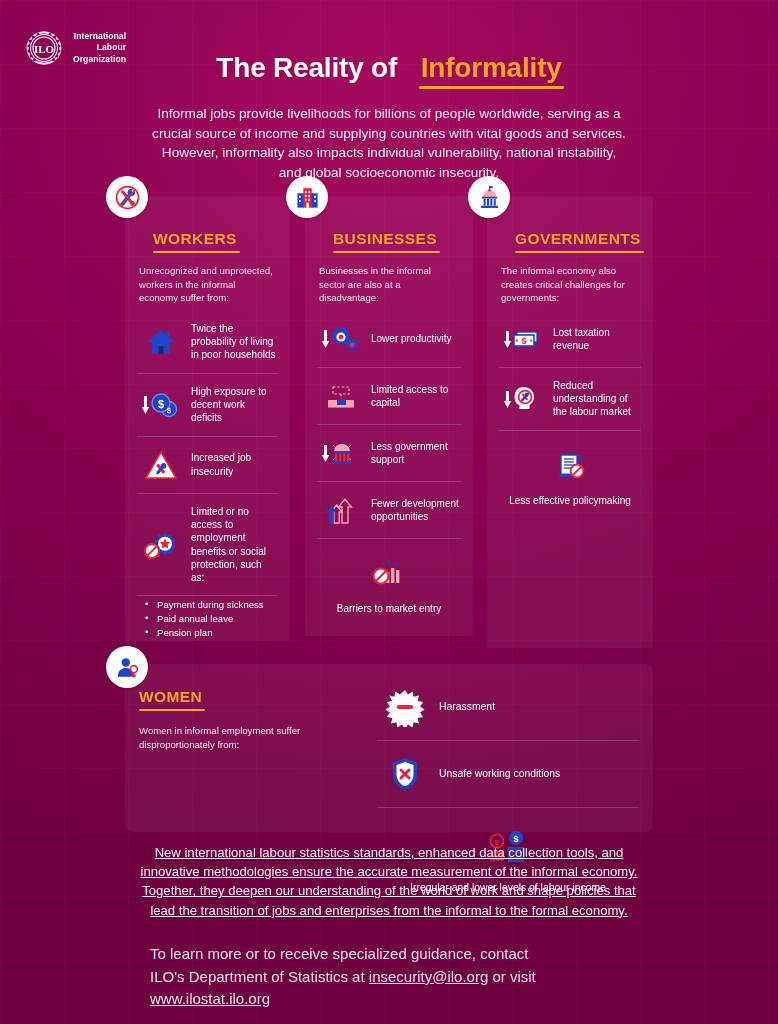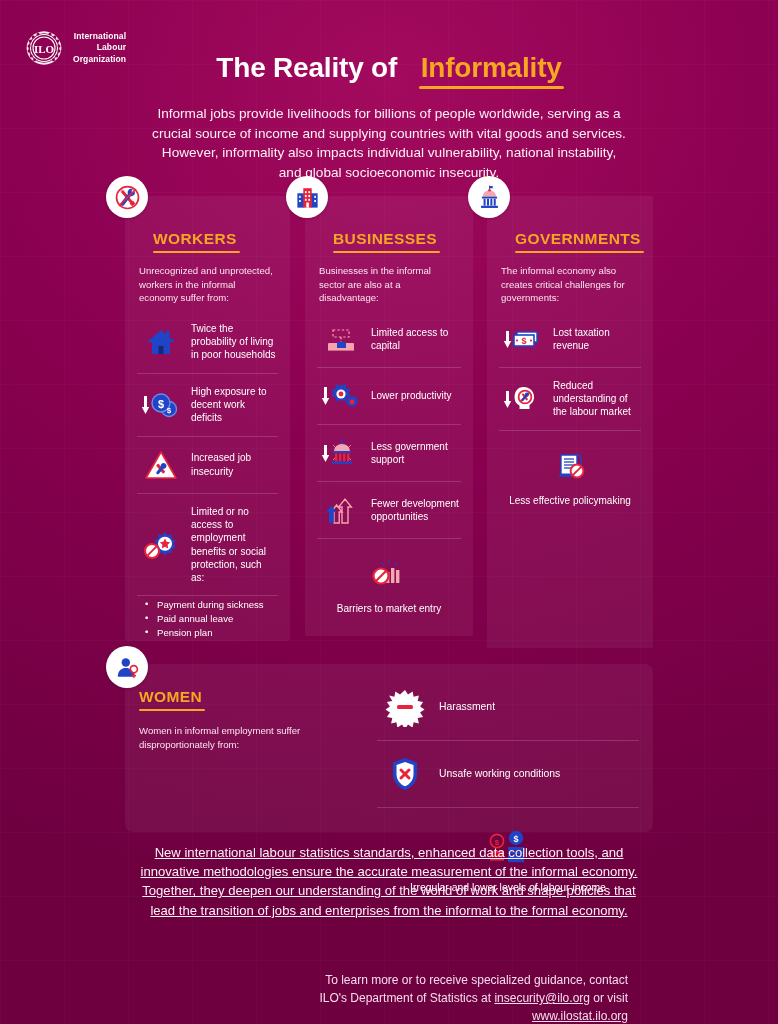--- a/index.html
+++ b/index.html
@@ -107,22 +107,22 @@
   .women-right .item-txt { font-size:10.4px;text-align:right; }
   .women-right .item-ico { flex:0 0 52px; }
   .women-right .item-ico svg { width:44px; height:40px; }
 
   
   .outro {
     position:absolute; left:130px; width:518px; top:843px;
     text-align:center; font-size:13.1px; line-height:1.47; color:#fdf0f6;text-decoration:underline;
   }
   .contact {
-    position:absolute; left:150px; width:478px; top:971px;
-    text-align:right; font-size:12px; line-height:1.5; color:#f7dced;
+    position:absolute; left:150px; width:478px; top:943px;
+    text-align:left; font-size:15px; line-height:1.5; color:#f7dced;
   }
   .contact a { color:#f7dced; text-decoration:underline; }
 </style>
 </head>
 <body>
 
 <div class="logo-block">
   <span class="logo-mark">
     <svg viewBox="0 0 40 40">
       <g fill="none" stroke="#ffffff" stroke-width="1.1">
@@ -274,51 +274,51 @@
         </g>
       </svg>
     </div>
     <div class="card-title">BUSINESSES</div>
     <p class="card-lede">Businesses in the informal sector are also at a disadvantage:</p>
     <div class="items">
 
       <div class="item">
         <span class="item-ico">
           <svg viewBox="0 0 40 34">
-            <g stroke="#f7a2ad" stroke-width="1.2" fill="none" stroke-dasharray="2.4 2">
-              <rect x="12" y="8" width="16" height="7"></rect>
-              <line x1="20" y1="15" x2="20" y2="21"></line>
-            </g>
-            <rect x="7" y="21" width="26" height="6" rx="1" fill="#f7a2ad"></rect>
-            <rect x="16" y="20" width="9" height="7" rx="1" fill="#2143c6"></rect>
-            <rect x="7" y="26" width="26" height="2.6" fill="#f7a2ad"></rect>
-          </svg>
-        </span>
-        <span class="item-txt">Limited access to capital</span>
-      </div>
-
-      <div class="item">
-        <span class="item-ico">
-          <svg viewBox="0 0 40 34">
             <g fill="#ffffff">
                 <rect x="3" y="8" width="3" height="13"></rect>
                 <path d="M.8 19 L4.5 26 L8.2 19 Z"></path>
               </g>
             <g fill="#2143c6" transform="translate(20,15)">
               <path d="M0-11 l2.6.7 1.9-1.9 2.2 1.6-.6 2.6 1.9 1.9 2.6-.6 1.1 2.5-2.3 1.4v2.7l2.3 1.4-1.1 2.5-2.6-.6-1.9 1.9.6 2.6-2.2 1.6-1.9-1.9-2.6.7-2.6-.7-1.9 1.9-2.2-1.6.6-2.6-1.9-1.9-2.6.6-1.1-2.5 2.3-1.4V-2.6l-2.3-1.4 1.1-2.5 2.6.6 1.9-1.9-.6-2.6 2.2-1.6 1.9 1.9z" transform="scale(0.82)"></path>
               <circle cx="0" cy="0" r="4.6" fill="#ffffff"></circle>
               <circle cx="0" cy="0" r="2.4" fill="#e8243c"></circle>
             </g>
             <g fill="#2143c6" transform="translate(31,23) scale(0.52)">
               <path d="M0-11 l2.6.7 1.9-1.9 2.2 1.6-.6 2.6 1.9 1.9 2.6-.6 1.1 2.5-2.3 1.4v2.7l2.3 1.4-1.1 2.5-2.6-.6-1.9 1.9.6 2.6-2.2 1.6-1.9-1.9-2.6.7-2.6-.7-1.9 1.9-2.2-1.6.6-2.6-1.9-1.9-2.6.6-1.1-2.5 2.3-1.4V-2.6l-2.3-1.4 1.1-2.5 2.6.6 1.9-1.9-.6-2.6 2.2-1.6 1.9 1.9z"></path>
               <circle cx="0" cy="0" r="4.6" fill="#e8243c"></circle>
             </g>
           </svg>
         </span>
         <span class="item-txt">Lower productivity</span>
+      </div>
+
+      <div class="item">
+        <span class="item-ico">
+          <svg viewBox="0 0 40 34">
+            <g stroke="#f7a2ad" stroke-width="1.2" fill="none" stroke-dasharray="2.4 2">
+              <rect x="12" y="8" width="16" height="7"></rect>
+              <line x1="20" y1="15" x2="20" y2="21"></line>
+            </g>
+            <rect x="7" y="21" width="26" height="6" rx="1" fill="#f7a2ad"></rect>
+            <rect x="16" y="20" width="9" height="7" rx="1" fill="#2143c6"></rect>
+            <rect x="7" y="26" width="26" height="2.6" fill="#f7a2ad"></rect>
+          </svg>
+        </span>
+        <span class="item-txt">Limited access to capital</span>
       </div>
 
       <div class="item">
         <span class="item-ico">
           <svg viewBox="0 0 40 34">
             <g fill="#ffffff">
                 <rect x="3" y="9" width="3" height="12"></rect>
                 <path d="M.8 19 L4.5 26 L8.2 19 Z"></path>
               </g>
             <g stroke="#f7a2ad" stroke-width="1" opacity=".75">

